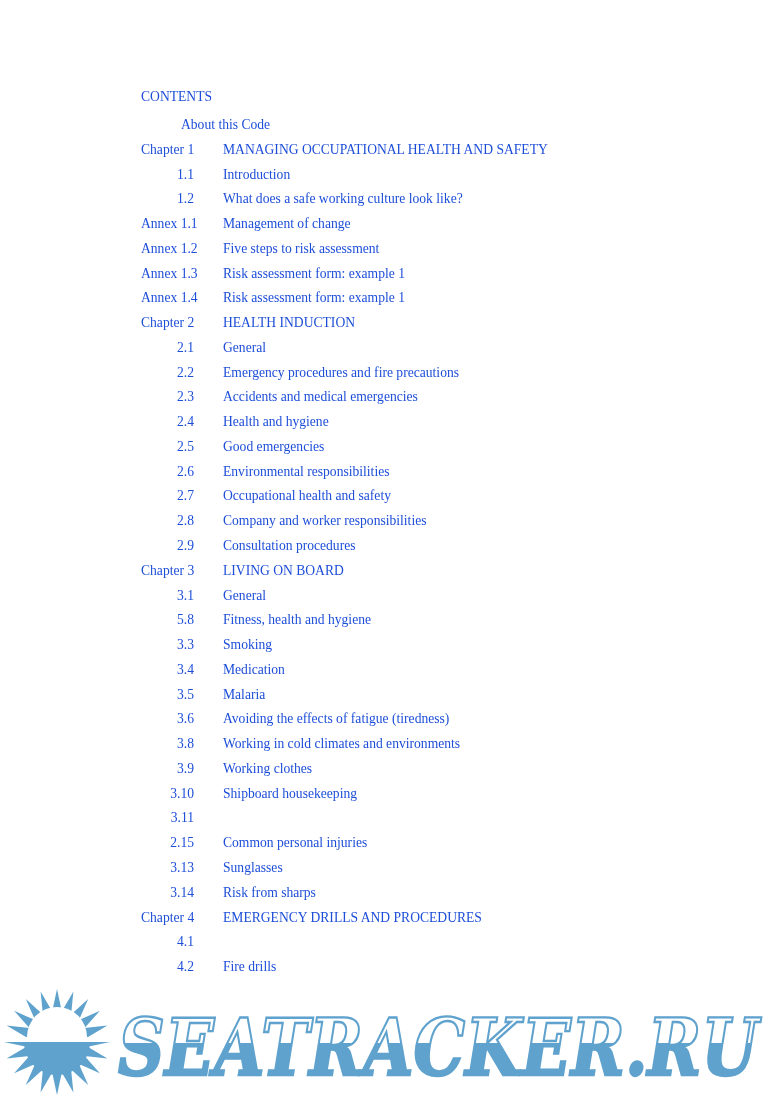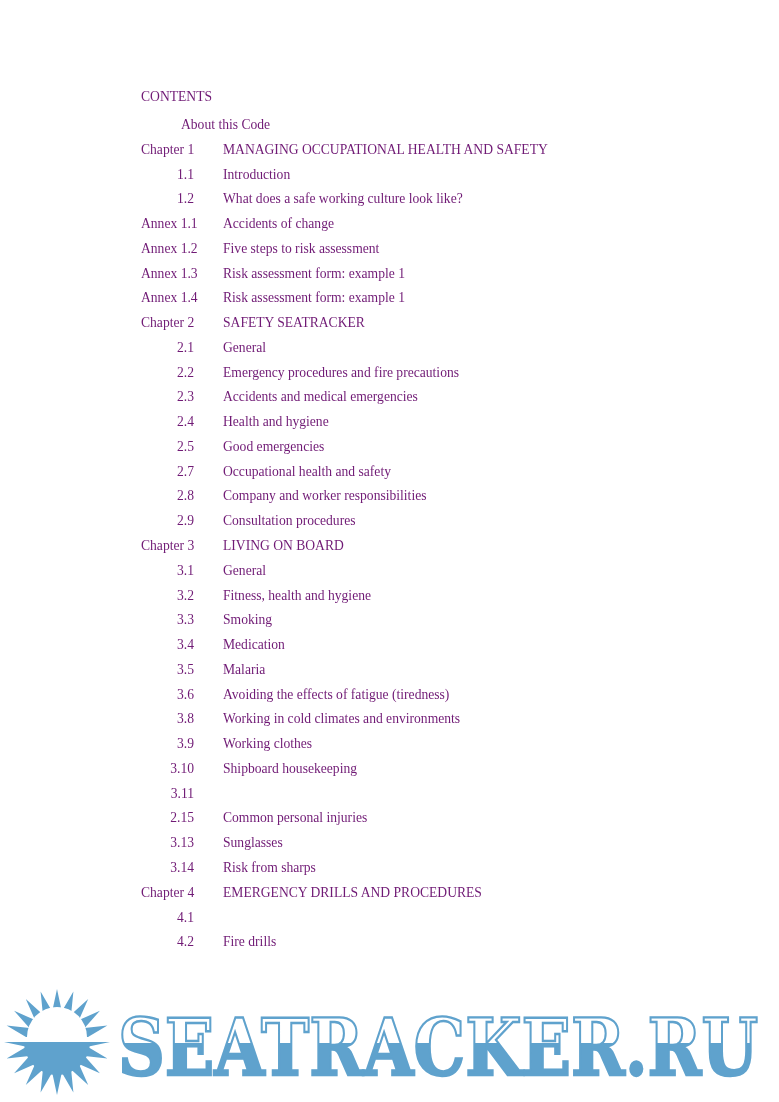--- a/index.html
+++ b/index.html
@@ -7,21 +7,21 @@
     padding: 0;
     background: #ffffff;
   }
   .page {
     position: relative;
     width: 779px;
     height: 1102px;
     background: #ffffff;
     overflow: hidden;
     font-family: "Liberation Serif", "DejaVu Serif", serif;
-    color: #701a75;
+    color: #1d4ed8;
   }
   .content {
     position: absolute;
     left: 141px;
     top: 88px;
     width: 610px;
     font-size: 13.6px;
   }
   .heading {
     font-size: 13.6px;
@@ -53,20 +53,21 @@
   .toc-title {
     flex: 1 1 auto;
   }
   .watermark {
     position: absolute;
     left: 0;
     top: 988px;
     width: 779px;
     height: 114px;
     pointer-events: none;
+    font-style: italic;
   }
   .watermark svg { display: block; }
   .wm-text {
     font-family: "DejaVu Serif", "Liberation Serif", serif;
     font-weight: bold;
   }
 </style>
 </head>
 <body>
 
@@ -86,37 +87,37 @@
         <div class="toc-row section">
           <span class="toc-label">1.1</span>
           <span class="toc-title">Introduction</span>
         </div>
         <div class="toc-row section">
           <span class="toc-label">1.2</span>
           <span class="toc-title">What does a safe working culture look like?</span>
         </div>
         <div class="toc-row annex">
           <span class="toc-label">Annex 1.1</span>
-          <span class="toc-title">Accidents of change</span>
+          <span class="toc-title">Management of change</span>
         </div>
         <div class="toc-row annex">
           <span class="toc-label">Annex 1.2</span>
           <span class="toc-title">Five steps to risk assessment</span>
         </div>
         <div class="toc-row annex">
           <span class="toc-label">Annex 1.3</span>
           <span class="toc-title">Risk assessment form: example 1</span>
         </div>
         <div class="toc-row annex">
           <span class="toc-label">Annex 1.4</span>
           <span class="toc-title">Risk assessment form: example 1</span>
         </div>
         <div class="toc-row chapter">
           <span class="toc-label">Chapter 2</span>
-          <span class="toc-title">SAFETY SEATRACKER</span>
+          <span class="toc-title">HEALTH INDUCTION</span>
         </div>
         <div class="toc-row section">
           <span class="toc-label">2.1</span>
           <span class="toc-title">General</span>
         </div>
         <div class="toc-row section">
           <span class="toc-label">2.2</span>
           <span class="toc-title">Emergency procedures and fire precautions</span>
         </div>
         <div class="toc-row section">
@@ -125,41 +126,45 @@
         </div>
         <div class="toc-row section">
           <span class="toc-label">2.4</span>
           <span class="toc-title">Health and hygiene</span>
         </div>
         <div class="toc-row section">
           <span class="toc-label">2.5</span>
           <span class="toc-title">Good emergencies</span>
         </div>
         <div class="toc-row section">
+          <span class="toc-label">2.6</span>
+          <span class="toc-title">Environmental responsibilities</span>
+        </div>
+        <div class="toc-row section">
           <span class="toc-label">2.7</span>
           <span class="toc-title">Occupational health and safety</span>
         </div>
         <div class="toc-row section">
           <span class="toc-label">2.8</span>
           <span class="toc-title">Company and worker responsibilities</span>
         </div>
         <div class="toc-row section">
           <span class="toc-label">2.9</span>
           <span class="toc-title">Consultation procedures</span>
         </div>
         <div class="toc-row chapter">
           <span class="toc-label">Chapter 3</span>
           <span class="toc-title">LIVING ON BOARD</span>
         </div>
         <div class="toc-row section">
           <span class="toc-label">3.1</span>
           <span class="toc-title">General</span>
         </div>
         <div class="toc-row section">
-          <span class="toc-label">3.2</span>
+          <span class="toc-label">5.8</span>
           <span class="toc-title">Fitness, health and hygiene</span>
         </div>
         <div class="toc-row section">
           <span class="toc-label">3.3</span>
           <span class="toc-title">Smoking</span>
         </div>
         <div class="toc-row section">
           <span class="toc-label">3.4</span>
           <span class="toc-title">Medication</span>
         </div>

